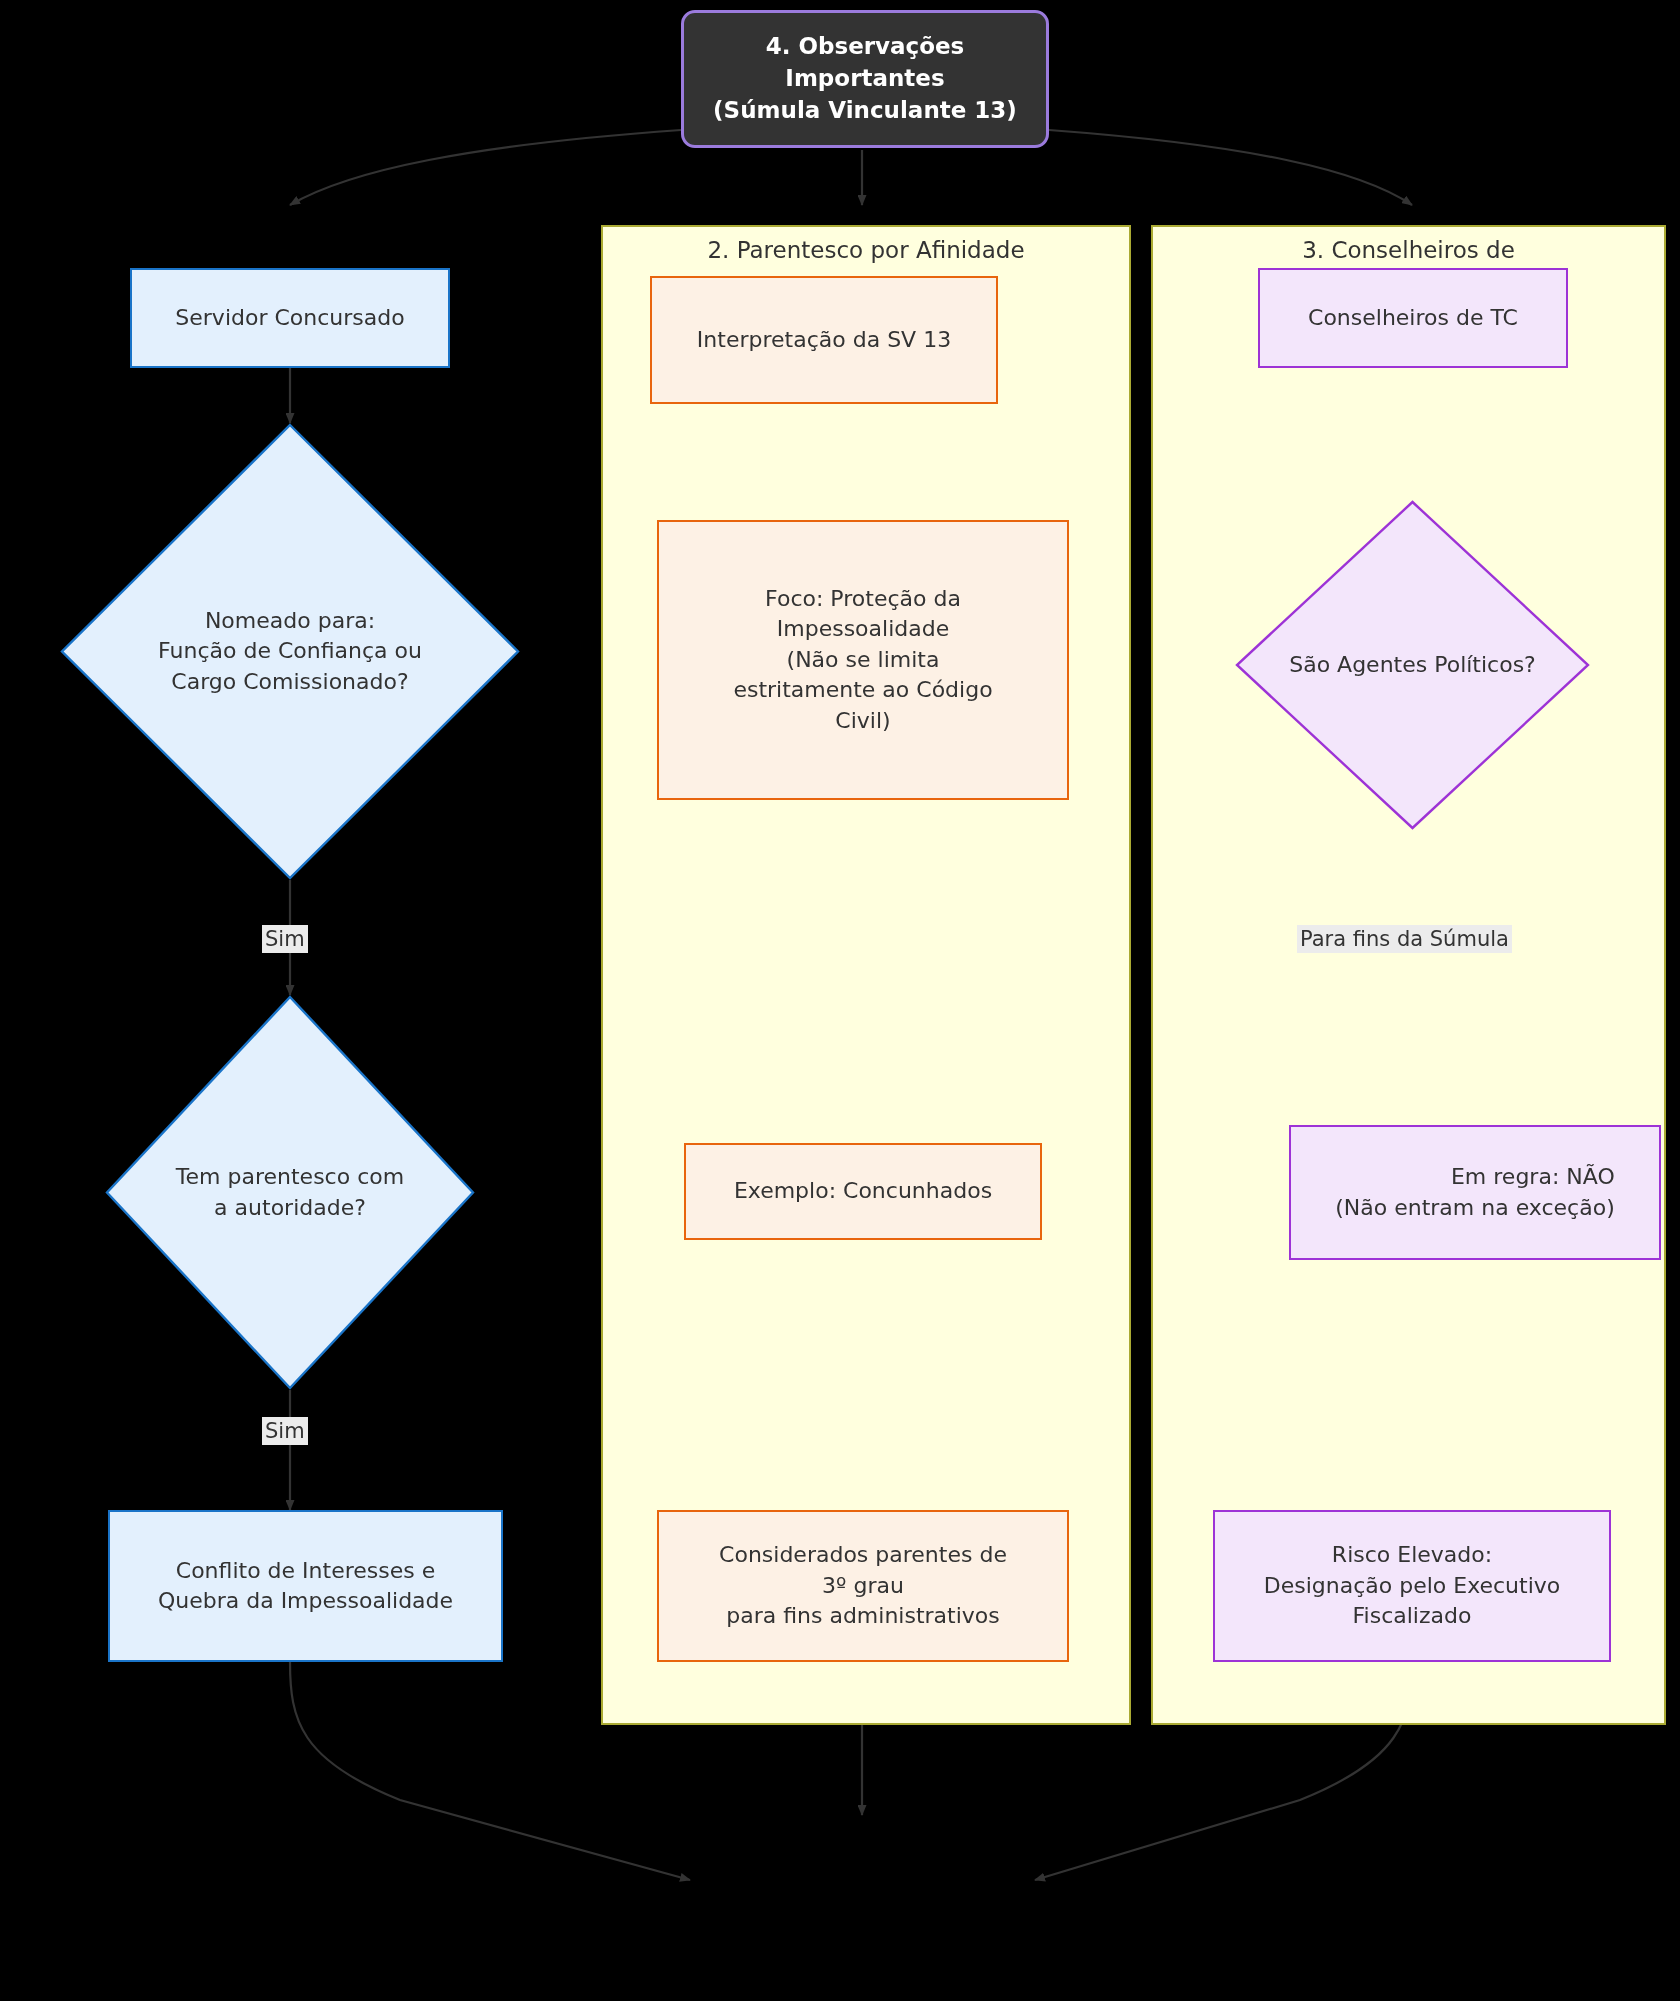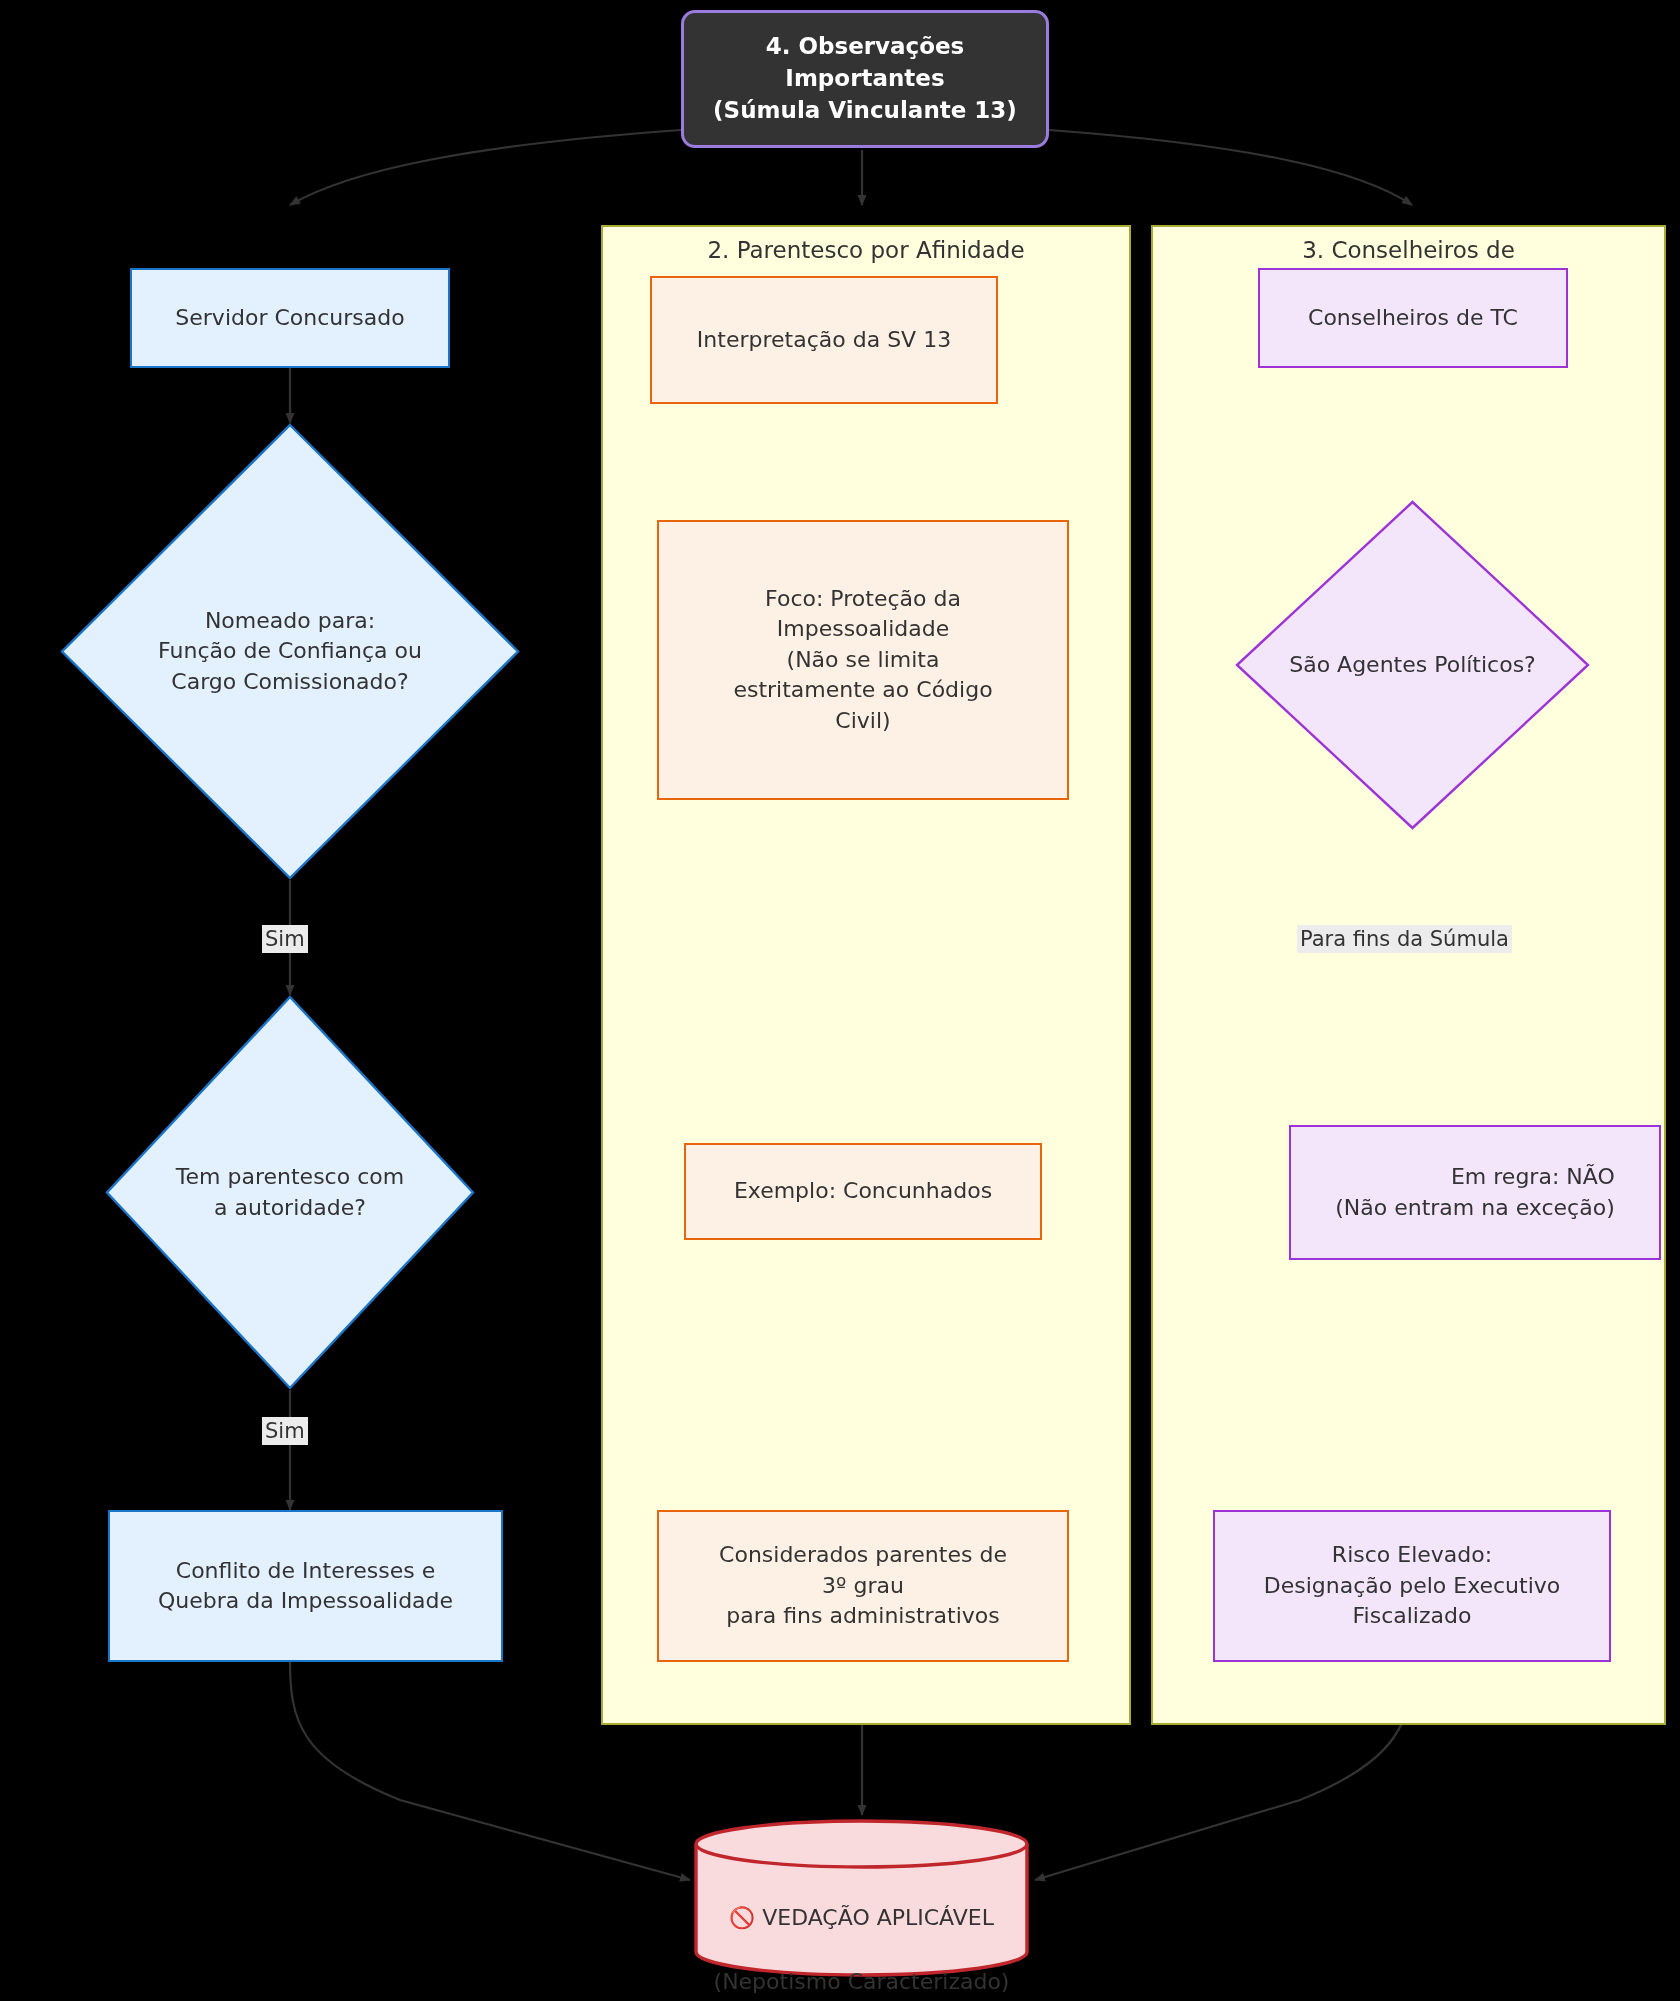--- a/index.html
+++ b/index.html
@@ -163,24 +163,14 @@
     <span class="txt">Em regra: NÃO
 (Não entram na exceção)</span>
   </div>
 
   <div class="node rect purple" style="left:1213px;top:1510px;width:398px;height:152px;">
     <span class="txt">Risco Elevado:
 Designação pelo Executivo
 Fiscalizado</span>
   </div>
 
-  <div id="vedacao">
-    <svg class="cyl" viewBox="0 0 337 160" preserveAspectRatio="none">
-      <path d="M3,26 A165.5,23 0 0 1 334,26 L334,134 A165.5,23 0 0 1 3,134 Z" fill="#fadbdd" stroke="#c0272d" stroke-width="3.4"></path>
-      <path d="M3,26 A165.5,23 0 0 0 334,26" fill="none" stroke="#c0272d" stroke-width="3.4"></path>
-    </svg>
-    <div class="cyltxt">
-      <div><span class="icon">🚫</span> <span>VEDAÇÃO APLICÁVEL</span></div>
-      <div>(Nepotismo Caracterizado)</div>
-    </div>
-  </div>
 
 </div>
 
 </body></html>

